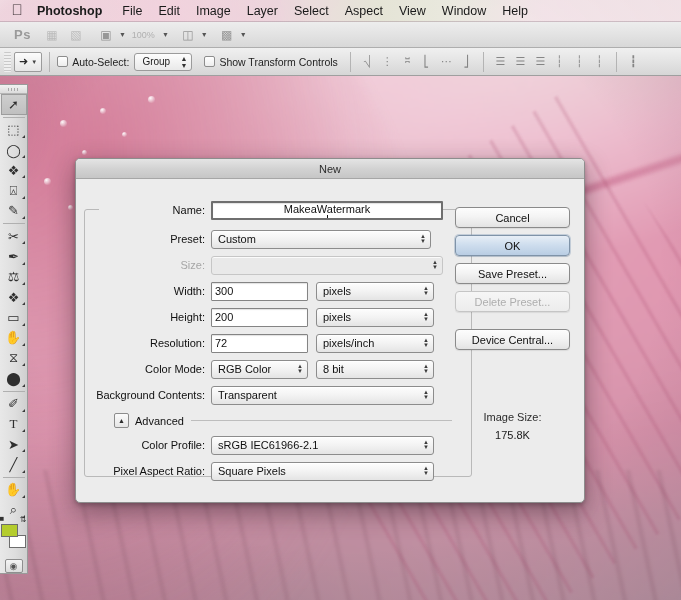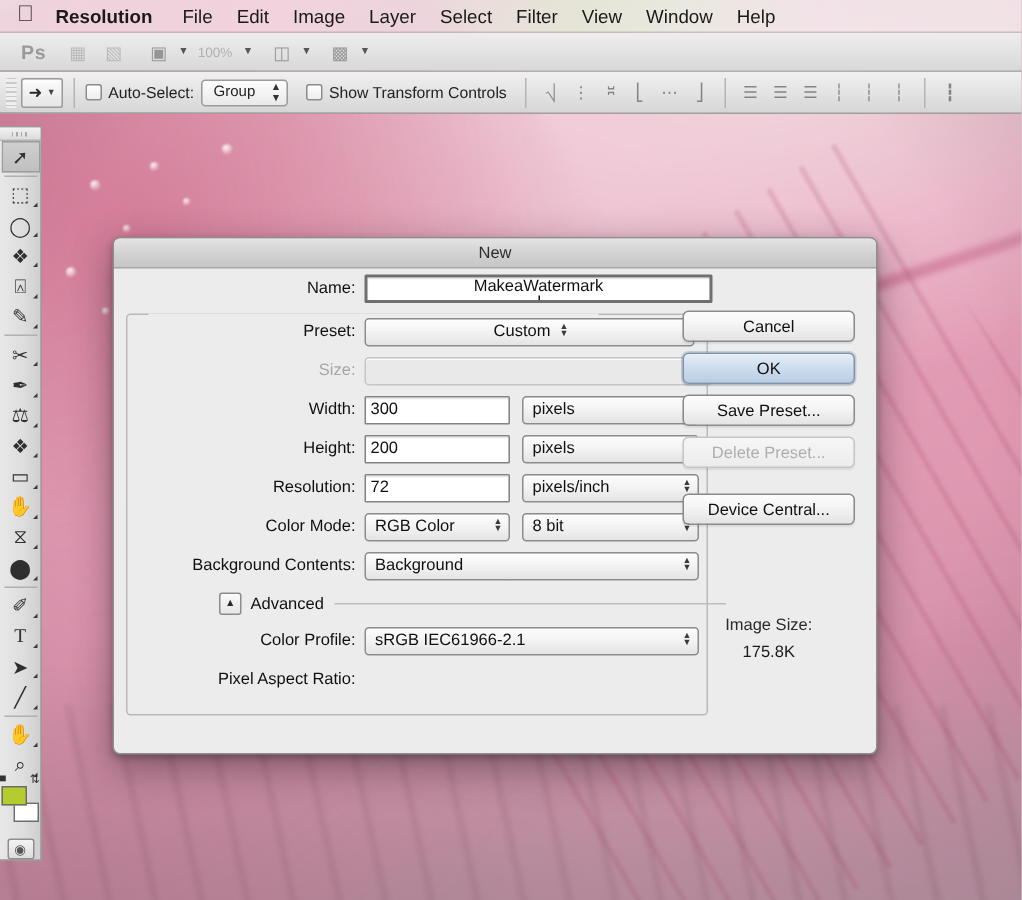--- a/index.html
+++ b/index.html
@@ -207,21 +207,21 @@
   }
   .dlg-title {
     height: 20px; width: 100%;
     background: linear-gradient(180deg, #e4e4e4 0%, #d2d2d2 52%, #c6c6c6 100%);
     border-bottom: 1px solid #a6a6a6;
     display: flex; align-items: center; justify-content: center;
     font-size: 11px; color: #2d2d2d;
   }
   .dlg-body { position: relative; width: 100%; height: 325px; padding: 10px 12px; }
 
-  .form-col { position: absolute; left: 10px; top: 2px; width: 370px; margin-left: 32px; }
+  .form-col { position: absolute; left: 10px; top: 20px; width: 370px; }
   .row { display: flex; align-items: center; height: 22px; margin-bottom: 4px; }
   .row .lbl { width: 125px; text-align: right; padding-right: 6px; font-size: 11px; white-space: nowrap; }
   .row .lbl.dim { color: #a6a6a6; }
 
   .txtfield {
     height: 19px; border: 1px solid #848484; background: #fff; border-radius: 1px;
     display: flex; align-items: center; padding: 0 3px; font-size: 11px;
     box-shadow: inset 0 1px 1px rgba(0,0,0,0.12);
   }
   .txtfield.focus { border: 2px solid #6f6f6f; }
@@ -298,27 +298,27 @@
     <div class="dew" style="left:44px; top:178px;"></div>
     <div class="dew" style="left:100px; top:108px; width:6px; height:6px;"></div>
     <div class="dew" style="left:122px; top:132px; width:5px; height:5px;"></div>
     <div class="dew" style="left:68px; top:205px; width:5px; height:5px;"></div>
     <div class="dew" style="left:148px; top:96px;"></div>
     <div class="vignette"></div>
   </div>
 
   <div class="menubar">
     <span class="apple-logo"></span>
-    <span class="menu-item app-name">Resolution</span>
+    <span class="menu-item app-name">Photoshop</span>
     <span class="menu-item">File</span>
     <span class="menu-item">Edit</span>
     <span class="menu-item">Image</span>
     <span class="menu-item">Layer</span>
     <span class="menu-item">Select</span>
-    <span class="menu-item">Filter</span>
+    <span class="menu-item">Aspect</span>
     <span class="menu-item">View</span>
     <span class="menu-item">Window</span>
     <span class="menu-item">Help</span>
   </div>
 
   <div class="appbar">
     <span class="ps-logo">Ps</span>
     <span class="ab-btn dim">▦</span>
     <span class="ab-btn dim">▧</span>
     <span class="ab-group">
@@ -494,21 +494,21 @@
         <div class="row">
           <span class="lbl">Name:</span>
           <span class="txtfield focus" style="width:232px;flex-direction:column;">
             <span>MakeaWatermark</span>
               <i class="caret-bar"></i>
           </span>
         </div>
 
         <div class="row" style="margin-top:7px;">
           <span class="lbl">Preset:</span>
-          <span class="combo" style="width:220px;justify-content:center;">
+          <span class="combo" style="width:220px;">
             <span>Custom</span>
             <span class="stepper">▲<br>▼</span>
           </span>
         </div>
 
         <div class="row">
           <span class="lbl dim">Size:</span>
           <span class="combo disabled" style="width:232px;">
             <span></span>
             <span class="stepper">▲<br>▼</span>
@@ -560,41 +560,45 @@
           <span style="width:8px;"></span>
           <span class="combo" style="width:118px;">
             <span>8 bit</span>
             <span class="stepper">▲<br>▼</span>
           </span>
         </div>
 
         <div class="row">
           <span class="lbl">Background Contents:</span>
           <span class="combo" style="width:223px;">
-            <span>Background</span>
+            <span>Transparent</span>
             <span class="stepper">▲<br>▼</span>
           </span>
         </div>
 
         <div class="advanced-row">
           <span class="disclose">▲</span>
           <span class="advanced-label">Advanced</span>
           <span class="advanced-rule"></span>
         </div>
 
         <div class="row">
           <span class="lbl">Color Profile:</span>
           <span class="combo" style="width:223px;">
             <span>sRGB IEC61966-2.1</span>
             <span class="stepper">▲<br>▼</span>
           </span>
         </div>
 
         <div class="row">
           <span class="lbl">Pixel Aspect Ratio:</span>
+          <span class="combo" style="width:223px;">
+            <span>Square Pixels</span>
+            <span class="stepper">▲<br>▼</span>
+          </span>
         </div>
 
       </div>
 
       <div class="btn-col">
         <div class="btn">Cancel</div>
         <div class="btn default">OK</div>
         <div class="btn">Save Preset...</div>
         <div class="btn disabled">Delete Preset...</div>
         <div class="btn spaced">Device Central...</div>

